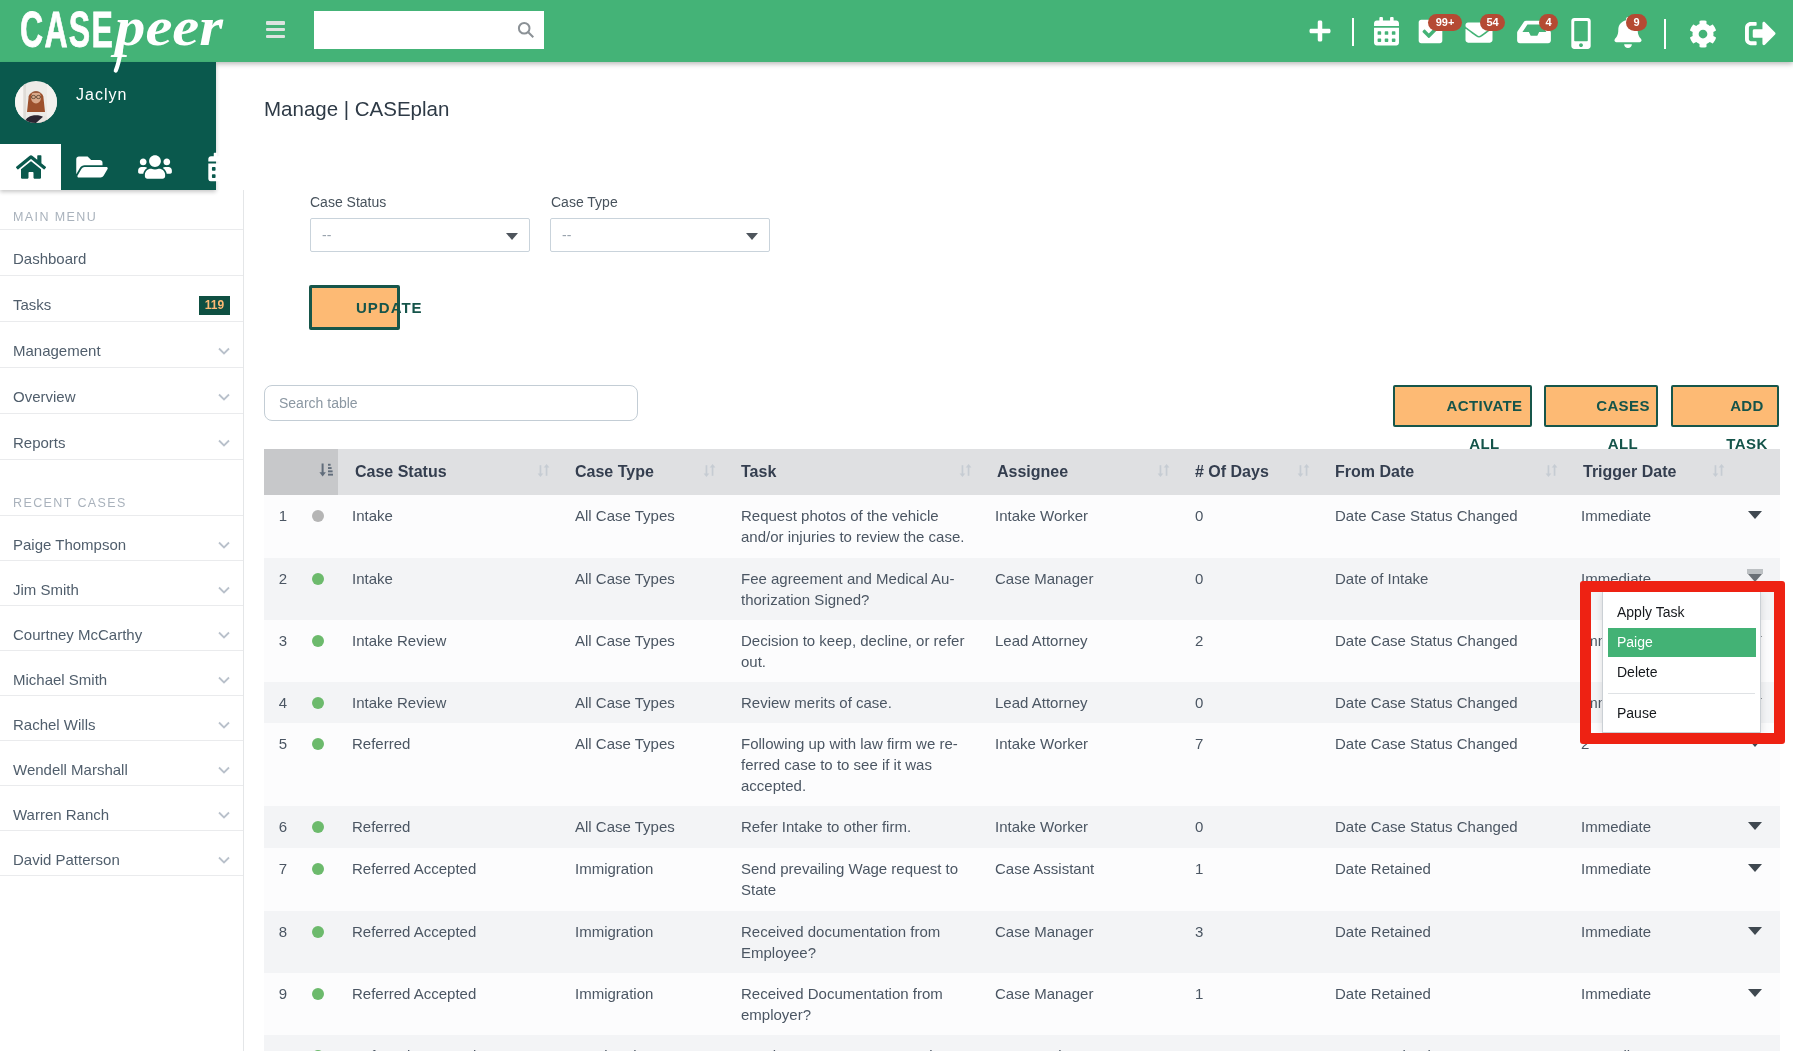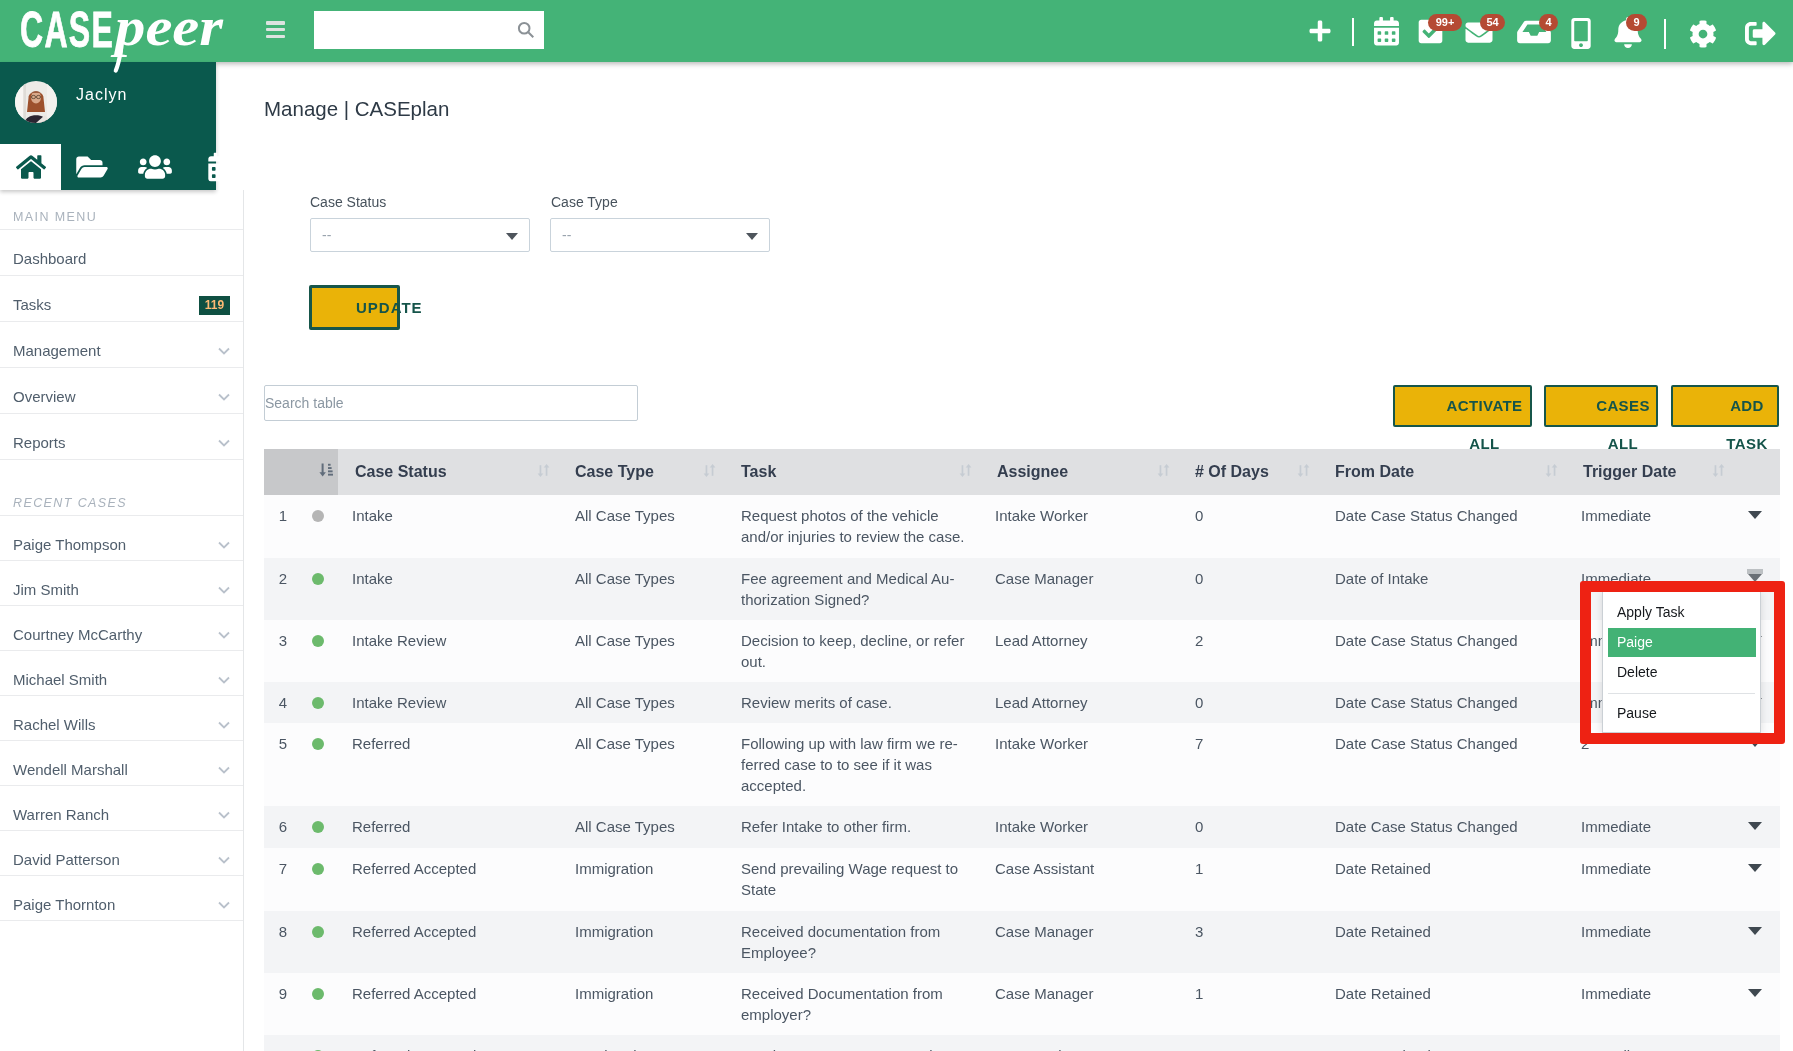--- a/index.html
+++ b/index.html
@@ -22,29 +22,29 @@
 .navtab { position:absolute; top:0; width:61px; height:46px; }
 .navtab.active { background:#fff; }
 .navtab svg { position:absolute; left:50%; top:50%; transform:translate(-50%,-50%); }
 
 .sidebar { position:absolute; left:0; top:190px; width:244px; height:861px; background:#fff; border-right:1px solid #e4e6e8; z-index:40; }
 .slabel { padding:20px 0 5px 13px; font-size:12.5px; letter-spacing:1.4px; color:#a9b2bc; border-bottom:1px solid #eaebed; }
 .sitem { position:relative; height:45px; line-height:58px; padding-left:13px; font-size:15px; color:#505e6c; border-bottom:1px solid #eaebed; }
 .chev { position:absolute; right:13px; top:29px; width:12px; height:8px; margin-top:-4px; }
 .chev svg { display:block; }
 .tbadge { position:absolute; right:13px; top:29px; margin-top:-9.5px; width:31px; height:19px; border-radius:0; background:#0f5042; color:#fdba74; font-size:12px; font-weight:bold; text-align:center; line-height:19px; }
-.slabel2 { padding:36px 0 5px 13px; font-size:12.5px; letter-spacing:1.4px; color:#a9b2bc; border-bottom:1px solid #eaebed;font-style:italic; }
+.slabel2 { padding:36px 0 5px 13px; font-size:12.5px; letter-spacing:1.4px; color:#a9b2bc; border-bottom:1px solid #eaebed; }
 
 .h1 { position:absolute; left:264px; top:97px; font-size:20.5px; color:#2e3a46; z-index:10; }
 .flabel { position:absolute; font-size:14px; color:#47525c; z-index:10; }
 .fselect { position:absolute; width:220px; height:34px; border:1px solid #c9d3db; border-radius:2px; background:#fff; font-size:14px; color:#9aa4ae; line-height:32px; padding-left:11px; z-index:10; }
 .scaret { position:absolute; right:11px; top:14px; width:0; height:0; border-left:6px solid transparent; border-right:6px solid transparent; border-top:7px solid #4e555c; }
-.btn { position:absolute; border:2px solid #17564a; border-radius:2px; background:#eab308; color:#15544a; font-weight:bold; text-align:center; z-index:10;padding-left:44px; }
+.btn { position:absolute; border:2px solid #17564a; border-radius:2px; background:#fdba74; color:#15544a; font-weight:bold; text-align:center; z-index:10;padding-left:44px; }
 .update { left:309px; top:285px; width:91px; height:45px; border-width:3px; font-size:15px; letter-spacing:1px; line-height:39px; }
-.tablesearch { position:absolute; left:264px; top:385px; width:374px; height:36px; border:1px solid #c3cdd5; border-radius:2px; font-size:14px; color:#8b97a2; line-height:34px; z-index:10; }
+.tablesearch { position:absolute; left:264px; top:385px; width:374px; height:36px; border:1px solid #c3cdd5; border-radius:8px; font-size:14px; color:#8b97a2; line-height:34px; padding-left:14px; z-index:10; }
 .bact { left:1393px; top:385px; width:139px; height:42px; font-size:15px; letter-spacing:.4px; line-height:38px; }
 .bpause { left:1544px; top:385px; width:114px; height:42px; font-size:15px; letter-spacing:.4px; line-height:38px; }
 .badd { left:1671px; top:385px; width:108px; height:42px; font-size:15px; letter-spacing:.4px; line-height:38px; }
 
 table.grid { position:absolute; left:264px; top:449px; width:1516px; border-collapse:collapse; table-layout:fixed; z-index:10; }
 .grid th { height:46px; background:#dfe0e2; font-size:16px; font-weight:bold; color:#343e4f; text-align:left; padding-left:17px; position:relative; }
 .grid th.first { background:#c7c8ca; padding:0; }
 .grid td { vertical-align:top; padding:10px 8px 0 17px; font-size:15px; line-height:21px; color:#4b5663; }
 .grid tr.odd  td { background:#fcfcfd; }
 .grid tr.even td { background:#f3f4f6; }
@@ -209,25 +209,20 @@
           <svg width="12" height="8" viewBox="0 0 12 8">
             <path d="M1 1.5 L6 6.5 L11 1.5" fill="none" stroke="#b9c1cb" stroke-width="1.8"></path>
           </svg>
         </span></div>
   <div class="sitem">Warren Ranch<span class="chev">
           <svg width="12" height="8" viewBox="0 0 12 8">
             <path d="M1 1.5 L6 6.5 L11 1.5" fill="none" stroke="#b9c1cb" stroke-width="1.8"></path>
           </svg>
         </span></div>
   <div class="sitem">David Patterson<span class="chev">
-          <svg width="12" height="8" viewBox="0 0 12 8">
-            <path d="M1 1.5 L6 6.5 L11 1.5" fill="none" stroke="#b9c1cb" stroke-width="1.8"></path>
-          </svg>
-        </span></div>
-  <div class="sitem">Paige Thornton<span class="chev">
           <svg width="12" height="8" viewBox="0 0 12 8">
             <path d="M1 1.5 L6 6.5 L11 1.5" fill="none" stroke="#b9c1cb" stroke-width="1.8"></path>
           </svg>
         </span></div>
 </div>
 
 <div class="h1">Manage | CASEplan</div>
 <div class="flabel" style="left:310px;top:194px;">Case Status</div>
 <div class="flabel" style="left:551px;top:194px;">Case Type</div>
 <div class="fselect" style="left:310px;top:218px;">--<span class="scaret"></span></div>

